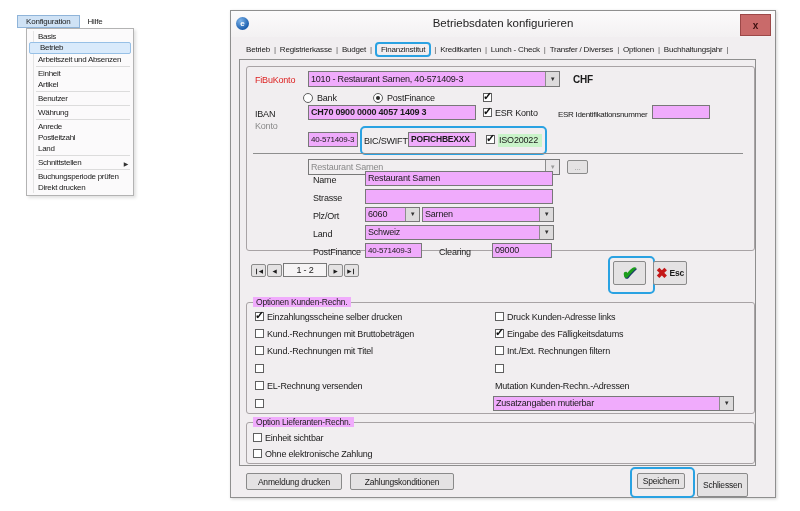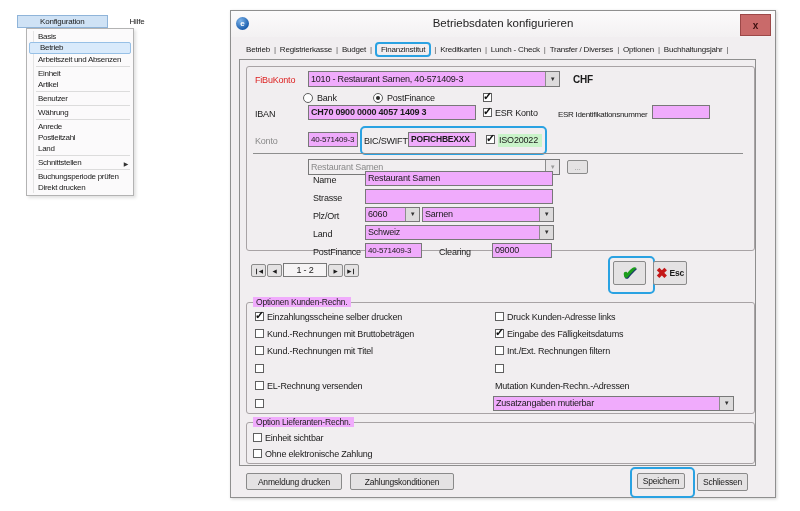--- a/index.html
+++ b/index.html
@@ -22,21 +22,21 @@
   .cb.on::after{content:"✓";position:absolute;left:-1px;top:-4px;font-size:11px;font-weight:700;color:#111;}
   .radio{position:absolute;width:10px;height:10px;background:#fff;border:1px solid #5f5f5f;border-radius:50%;box-sizing:border-box;}
   .radio.on::after{content:"";position:absolute;left:2px;top:2px;width:4px;height:4px;border-radius:50%;background:#2a2a2a;}
   .btn{position:absolute;background:#e4e2e3;border:1px solid #8a8a8a;border-radius:2px;font-size:8.5px;
        display:flex;align-items:center;justify-content:center;letter-spacing:-0.2px;box-sizing:border-box;cursor:default;}
   .groupbox{position:absolute;border:1px solid #a8a3a5;border-radius:3px;box-sizing:border-box;}
   .gb-title{position:absolute;top:-6px;left:6px;background:#f0abfc;padding:0 3px;font-size:8.5px;letter-spacing:-0.2px;}
   .annot{position:absolute;border:2px solid #2aa2e2;border-radius:5px;pointer-events:none;background:transparent;}
   
   .menubar{position:absolute;left:17px;top:14px;height:14px;display:flex;font-size:8px;letter-spacing:-0.2px;align-items:center;}
-  .menubar-item{padding:1px 22px;}
+  .menubar-item{padding:1px 8px;}
   .menubar-item.sel{background:#cfe2f5;border:1px solid #8fb4d9;}
   .menu-pop{position:absolute;left:26px;top:28px;width:108px;background:#fbfafb;border:1px solid #b3b3b3;
             box-shadow:2px 2px 3px rgba(0,0,0,0.12);padding:2px 1px;box-sizing:border-box;}
   .menu-gutter{position:absolute;left:6px;top:2px;bottom:2px;width:1px;background:#e4e4e4;}
   .menu-item{position:relative;height:11px;line-height:11px;font-size:8px;letter-spacing:-0.3px;
              padding-left:10px;white-space:nowrap;}
   .menu-item.hl{background:#d9eafb;border:1px solid #97c0e6;border-radius:2px;height:10px;line-height:10px;margin:0 1px;}
   .menu-sep{height:1px;background:#dcdcdc;margin:1px 2px 1px 8px;}
   .submenu-arrow{position:absolute;right:4px;top:2px;font-size:6px;color:#333;}
   
@@ -140,21 +140,21 @@
       <div class="lbl" style="left:140px;top:26px;">PostFinance</div>
       <span class="cb on" style="left:236px;top:26px;"></span>
 
       <div class="lbl" style="left:8px;top:42px;">IBAN</div>
       <div class="field bold" style="left:61px;top:38px;width:168px;height:15px;">CH70 0900 0000 4057 1409 3</div>
       <span class="cb on" style="left:236px;top:41px;"></span>
       <div class="lbl" style="left:248px;top:41px;">ESR Konto</div>
       <div class="lbl tight" style="left:311px;top:42px;">ESR Identifikationsnummer</div>
       <div class="field" style="left:405px;top:38px;width:58px;height:14px;"></div>
 
-      <div class="lbl" style="left:8px;top:69px;color:#8a8a8a;text-align:center;">Konto</div>
+      <div class="lbl" style="left:8px;top:54px;color:#8a8a8a;text-align:center;">Konto</div>
       <div class="field" style="left:61px;top:65px;width:50px;height:15px;font-size:8px;">40-571409-3</div>
       <div class="lbl" style="left:117px;top:69px;">BIC/SWIFT</div>
       <div class="field bold" style="left:161px;top:65px;width:68px;height:15px;font-size:8.5px;">POFICHBEXXX</div>
       <span class="cb on" style="left:239px;top:68px;"></span>
       <div class="lbl" style="left:251px;top:67px;background:#c9f3c9;padding:1px 4px 1px 1px;">ISO20022</div>
       <div class="annot" style="left:113px;top:59px;width:183px;height:25px;"></div>
 
       <div class="hline" style="left:6px;top:86px;width:490px;background:#8e8e8e;"></div>
 
       <div class="field combo disabled" style="left:61px;top:92px;width:252px;height:16px;line-height:14px;">
@@ -242,15 +242,15 @@
       <span class="cb" style="left:6px;top:26px;"></span>
       <div class="lbl" style="left:18px;top:26px;">Ohne elektronische Zahlung</div>
     </div>
 
   </div>
 
   <div class="btn" style="left:15px;top:462px;width:96px;height:17px;">Anmeldung drucken</div>
   <div class="btn" style="left:119px;top:462px;width:104px;height:17px;">Zahlungskonditionen</div>
   <div class="btn" style="left:406px;top:462px;width:48px;height:16px;">Speichern</div>
   <div class="annot" style="left:399px;top:456px;width:61px;height:27px;"></div>
-  <div class="btn" style="left:466px;top:462px;width:51px;height:18px;">Schliessen</div>
+  <div class="btn" style="left:466px;top:462px;width:51px;height:24px;">Schliessen</div>
 
 </div>
 
 </body></html>

